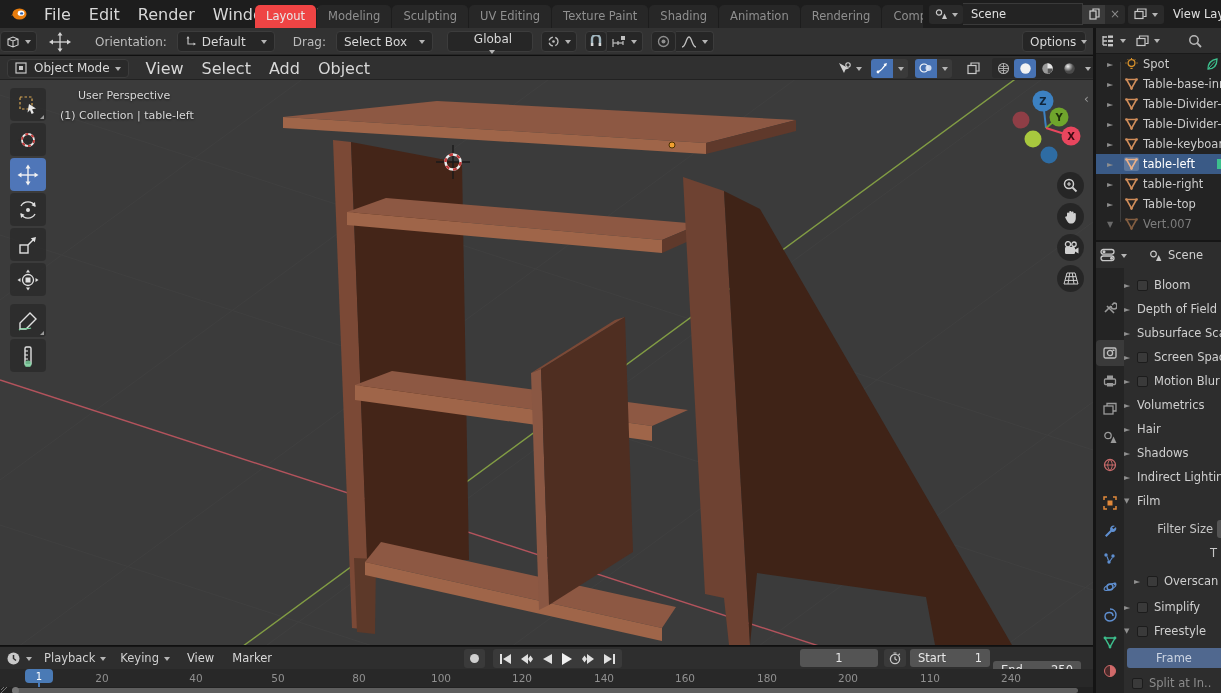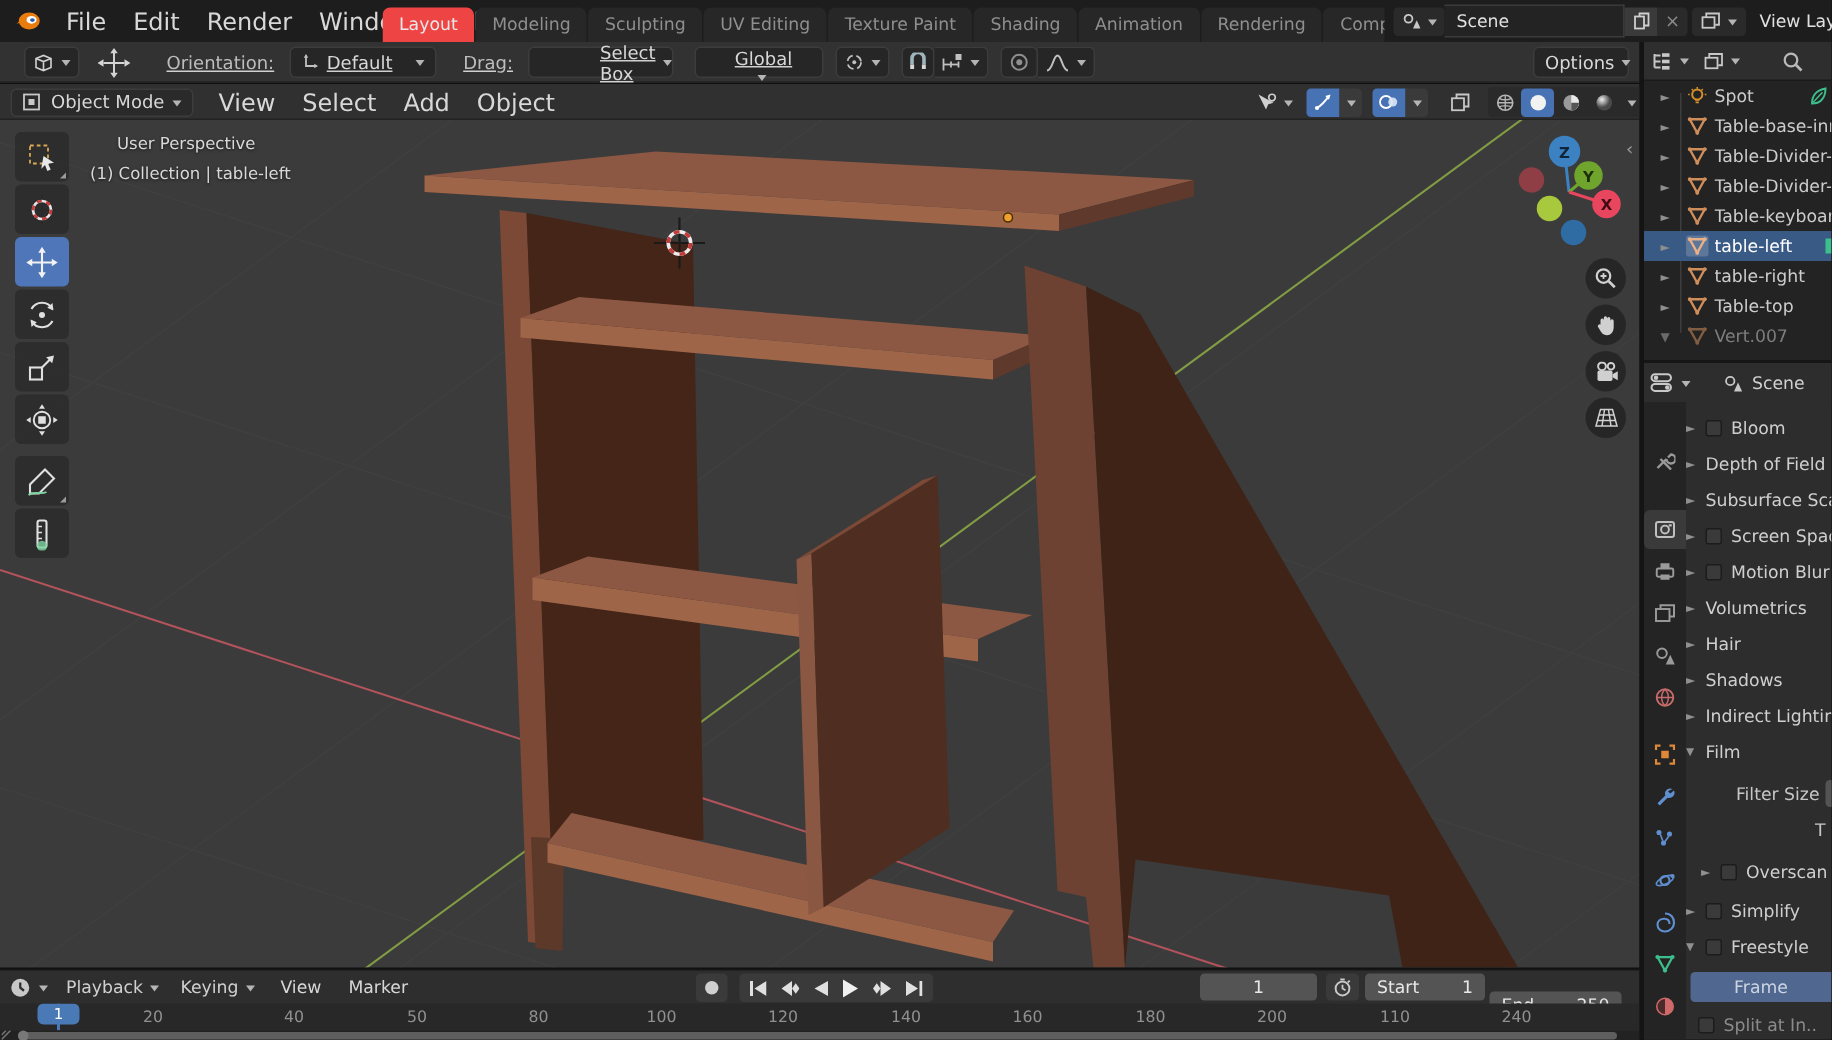--- a/index.html
+++ b/index.html
@@ -88,21 +88,21 @@
           <rect x="1" y="3.5" width="8" height="7" fill="none" stroke="#c8c8c8" stroke-width="1.2"></rect>
           <path d="M3.5,3.5 V1 H12 V8.5 H9.5" fill="none" stroke="#c8c8c8" stroke-width="1.2"></path>
         </svg>
       <span class="chev"></span>
     </div>
     <span style="margin-left:9px;font-size:11.5px;color:#e0e0e0;white-space:nowrap;">View Layer</span>
   </div>
 </div>
 
 <div class="abs" style="left:0;top:28px;width:1093px;height:27px;background:#323232;border-bottom:1px solid #262626;">
-  <div class="row" style="height:27px;padding-left:16px;text-decoration:underline;">
+  <div class="row" style="height:27px;padding-left:0;">
     <div class="btn" style="padding:0 5px;">
       <svg width="14" height="13" viewBox="0 0 14 13">
           <path d="M2,10 L7,12 L12,10 L12,4 L7,2 L2,4 Z M2,4 L7,6 L12,4 M7,6 V12" fill="none" stroke="#cfcfcf" stroke-width="1.1"></path>
         </svg>
       <span class="chev"></span>
     </div>
     <span style="margin:0 10px 0 12px;">
       <svg width="22" height="20" viewBox="0 0 22 20">
           <g stroke="#d5d5d5" stroke-width="1.3">
             <line x1="11" y1="3" x2="11" y2="17"></line>
@@ -120,21 +120,21 @@
     <div class="btn" style="width:98px;">
       <svg width="11" height="12" viewBox="0 0 11 12">
           <path d="M3,1 V8 H10" fill="none" stroke="#c0c0c0" stroke-width="1.2"></path>
           <path d="M3,0 L1.5,2.5 H4.5Z M11,8 L8.5,6.5 V9.5Z" fill="#c0c0c0"></path>
         </svg>
       <span style="margin-left:6px;flex:1;">Default</span>
       <span class="chev"></span>
     </div>
     <span style="color:#bdbdbd;margin:0 10px 0 18px;">Drag:</span>
     <div class="btn" style="width:97px;">
-      <span style="flex:1;margin-left:40px;">Select Box</span>
+      <span style="flex:1;">Select Box</span>
       <span class="chev"></span>
     </div>
     <div class="btn" style="margin-left:14px;width:86px;flex-direction:column;">
       <svg width="12" height="12" viewBox="0 0 12 12">
           <path d="M2,10 L2,3 M2,10 L9,10 M2,10 L7,5" fill="none" stroke="#c0c0c0" stroke-width="1.2"></path>
           <path d="M2,1 L0.8,3.2 H3.2Z M11,10 L8.8,8.8 V11.2Z M8.4,3.6 L6.6,4.2 L7.8,5.4Z" fill="#c0c0c0"></path>
         </svg>
       <span style="margin-left:6px;flex:1;">Global</span>
       <span class="chev"></span>
     </div>

